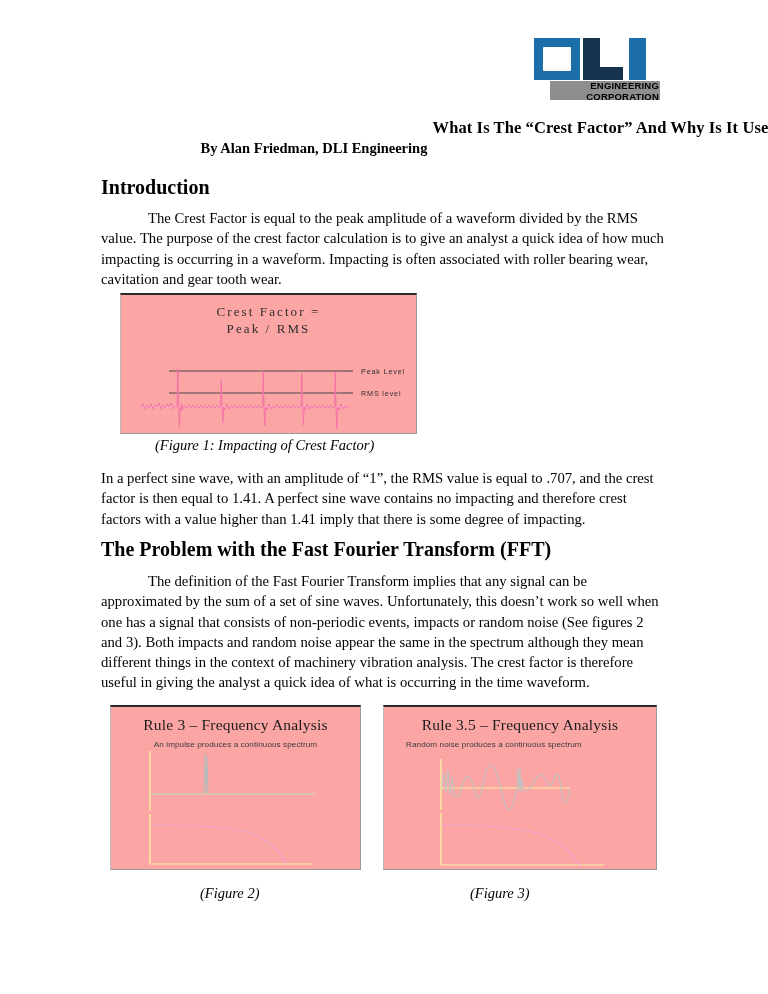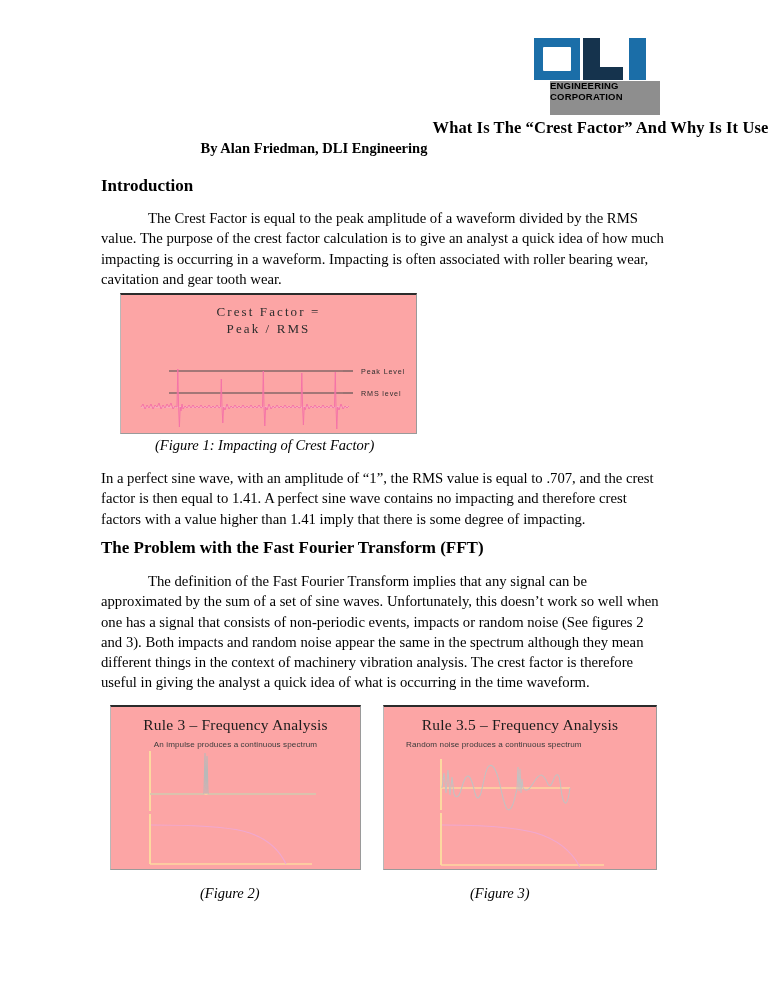--- a/index.html
+++ b/index.html
@@ -71,29 +71,29 @@
     position: absolute;
     left: 95px; top: 0;
     width: 17px; height: 42px;
     background: #1b6ea8;
   }
   .logo-sub {
     position: absolute;
     left: 16px;
     top: 43px;
     width: 110px;
-    height: 34px;
+    height: 19px;
     background: #8e8e8e;
     color: #000000;
     font-family: "Liberation Sans", sans-serif;
     font-weight: bold;
     font-size: 9.5px;
     line-height: 10.5px;
     letter-spacing: 0.2px;
-    text-align: left;
+    text-align: right;
     padding-right: 1px;
     box-sizing: border-box;
   }
   .logo-sub span { display: block; }
 
   
   .doc-title {
     position: absolute;
     left: 6px; top: 118px;
     width: 768px;
@@ -108,21 +108,21 @@
     left: 0; top: 140px;
     width: 628px;
     text-align: center;
     font-size: 14.5px;
     font-weight: bold;
   }
 
   .heading {
     position: absolute;
     left: 101px;
-    font-size: 17px;
+    font-size: 20px;
     font-weight: bold;
   }
   .para {
     position: absolute;
     left: 101px;
     width: 567px;
     font-size: 14.7px;
     line-height: 20.3px;
     text-align: left;
   }

